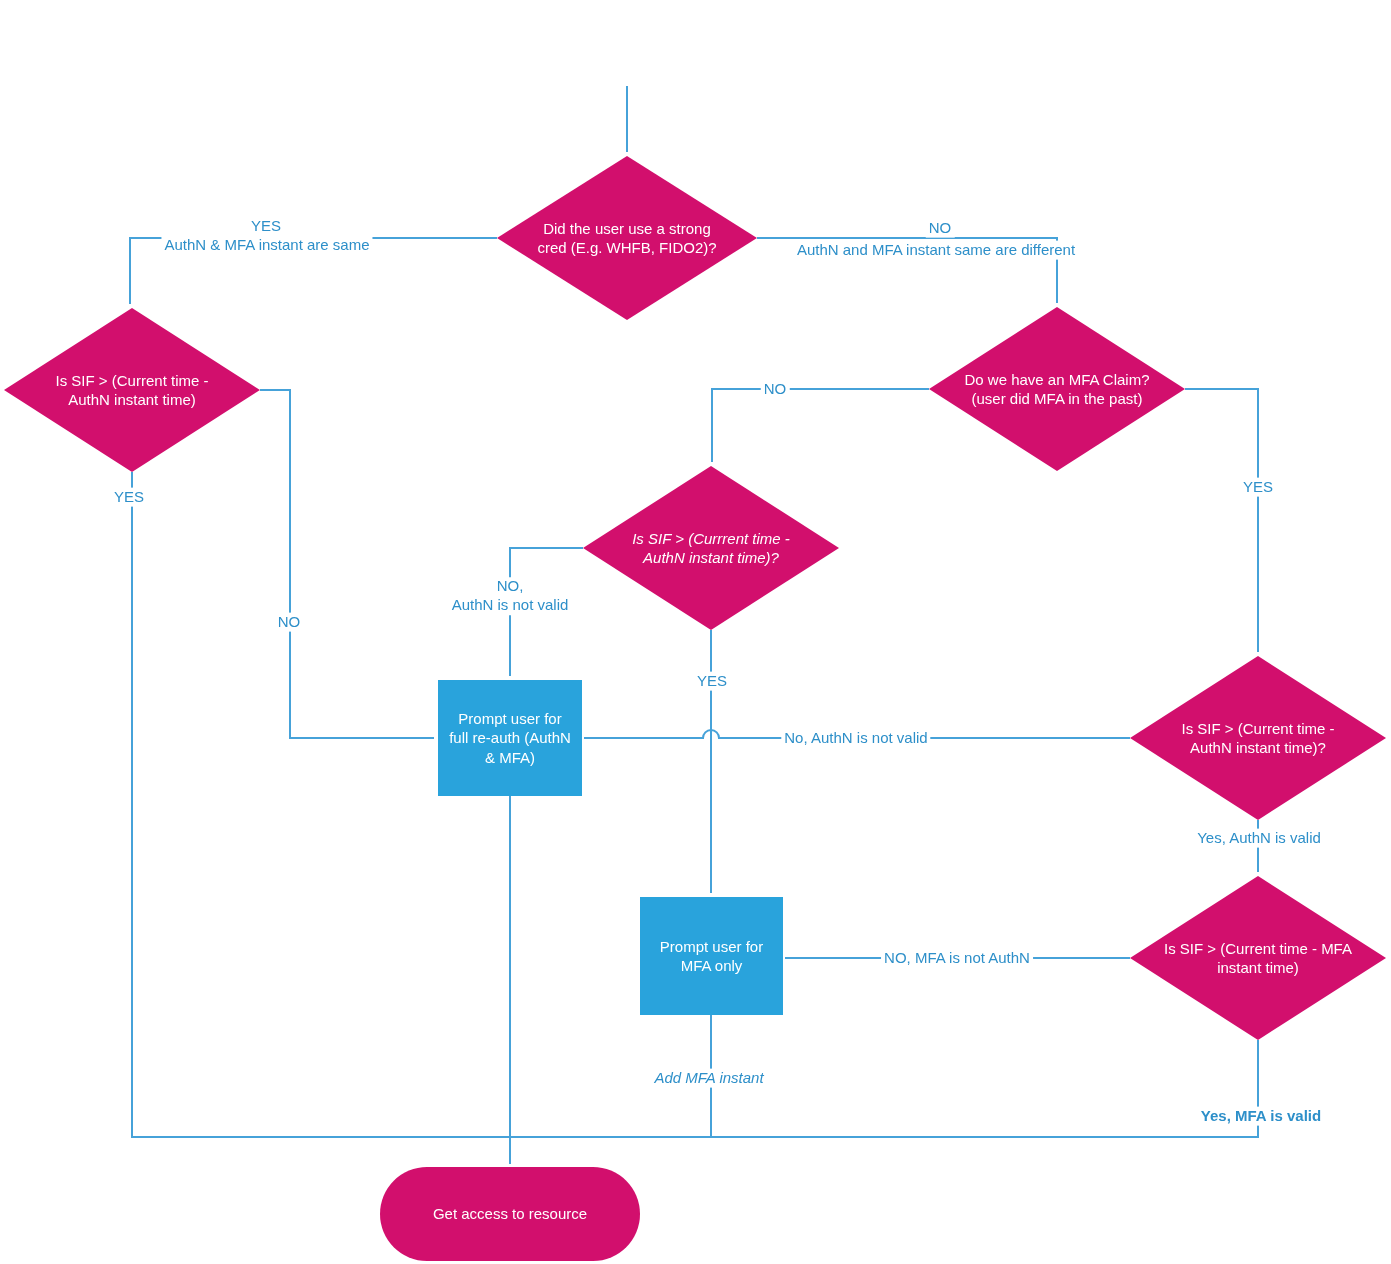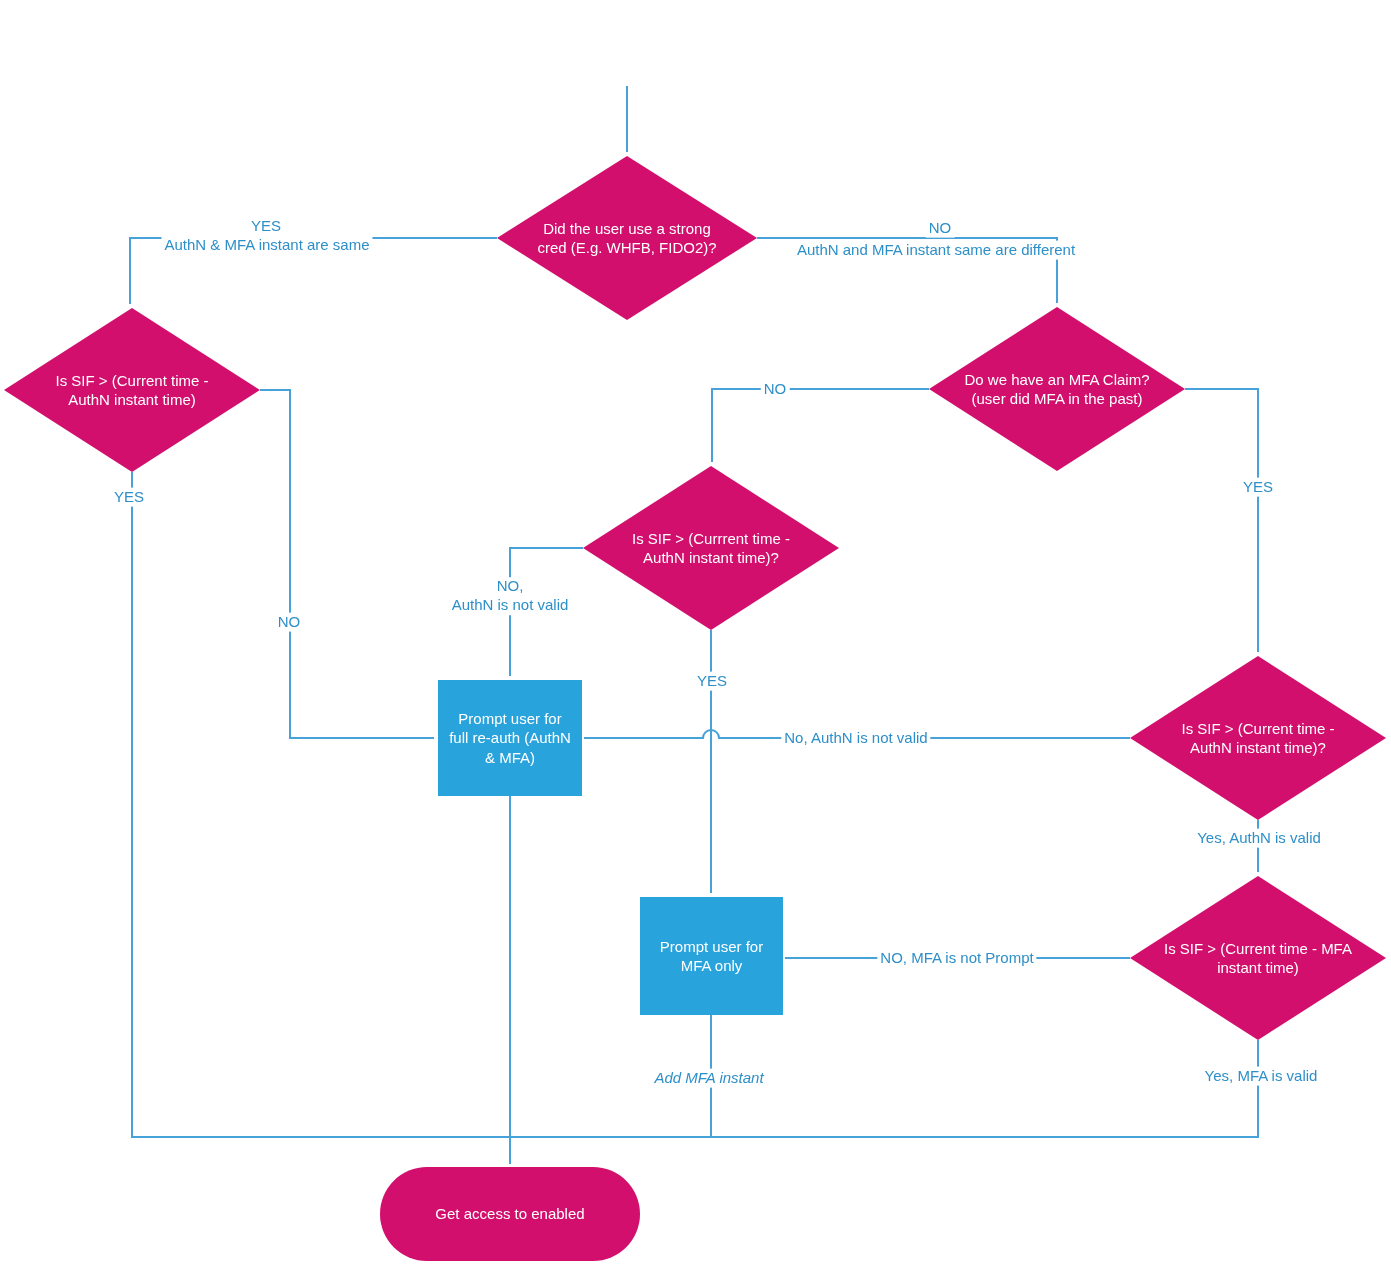--- a/index.html
+++ b/index.html
@@ -99,45 +99,45 @@
   <span class="edge-label" style="left:936px; top:250px;">AuthN and MFA instant same are different</span>
   <span class="edge-label" style="left:775px; top:389px;">NO</span>
   <span class="edge-label" style="left:1258px; top:487px;">YES</span>
   <span class="edge-label" style="left:129px; top:497px;">YES</span>
   <span class="edge-label" style="left:289px; top:622px;">NO</span>
   <span class="edge-label" style="left:510px; top:596px;">NO,
 AuthN is not valid</span>
   <span class="edge-label" style="left:712px; top:681px;">YES</span>
   <span class="edge-label" style="left:856px; top:738px;">No, AuthN is not valid</span>
   <span class="edge-label" style="left:1259px; top:838px;">Yes, AuthN is valid</span>
-  <span class="edge-label" style="left:957px; top:958px;">NO, MFA is not Prompt</span>
+  <span class="edge-label" style="left:957px; top:958px;">NO, MFA is not AuthN</span>
   <span class="edge-label" style="left:709px; top:1078px;font-style:italic;">Add MFA instant</span>
-  <span class="edge-label" style="left:1261px; top:1076px;">Yes, MFA is valid</span>
+  <span class="edge-label" style="left:1261px; top:1116px;font-weight:bold;">Yes, MFA is valid</span>
 
 
   <div class="node diamond" style="left:497px; top:156px; width:260px; height:164px;">Did the user use a strong
 cred (E.g. WHFB, FIDO2)?</div>
 
   <div class="node diamond" style="left:4px; top:308px; width:256px; height:164px;">Is SIF &gt; (Current time -
 AuthN instant time)</div>
 
   <div class="node diamond" style="left:929px; top:307px; width:256px; height:164px;">Do we have an MFA Claim?
 (user did MFA in the past)</div>
 
-  <div class="node diamond" style="left:583px; top:466px; width:256px; height:164px;">Is SIF &gt; (Currrent time -
+  <div class="node diamond" style="left:583px; top:466px; width:256px; height:164px;font-style:italic;">Is SIF &gt; (Currrent time -
 AuthN instant time)?</div>
 
   <div class="node process" style="left:438px; top:680px; width:144px; height:116px;">Prompt user for
 full re-auth (AuthN
 &amp; MFA)</div>
 
   <div class="node diamond" style="left:1130px; top:656px; width:256px; height:164px;">Is SIF &gt; (Current time -
 AuthN instant time)?</div>
 
   <div class="node diamond" style="left:1130px; top:876px; width:256px; height:164px;">Is SIF &gt; (Current time - MFA
 instant time)</div>
 
   <div class="node process" style="left:640px; top:897px; width:143px; height:118px;">Prompt user for
 MFA only</div>
 
-  <div class="node stadium" style="left:380px; top:1167px; width:260px; height:94px;">Get access to enabled</div>
+  <div class="node stadium" style="left:380px; top:1167px; width:260px; height:94px;">Get access to resource</div>
 
 </div>
 
 </body></html>

